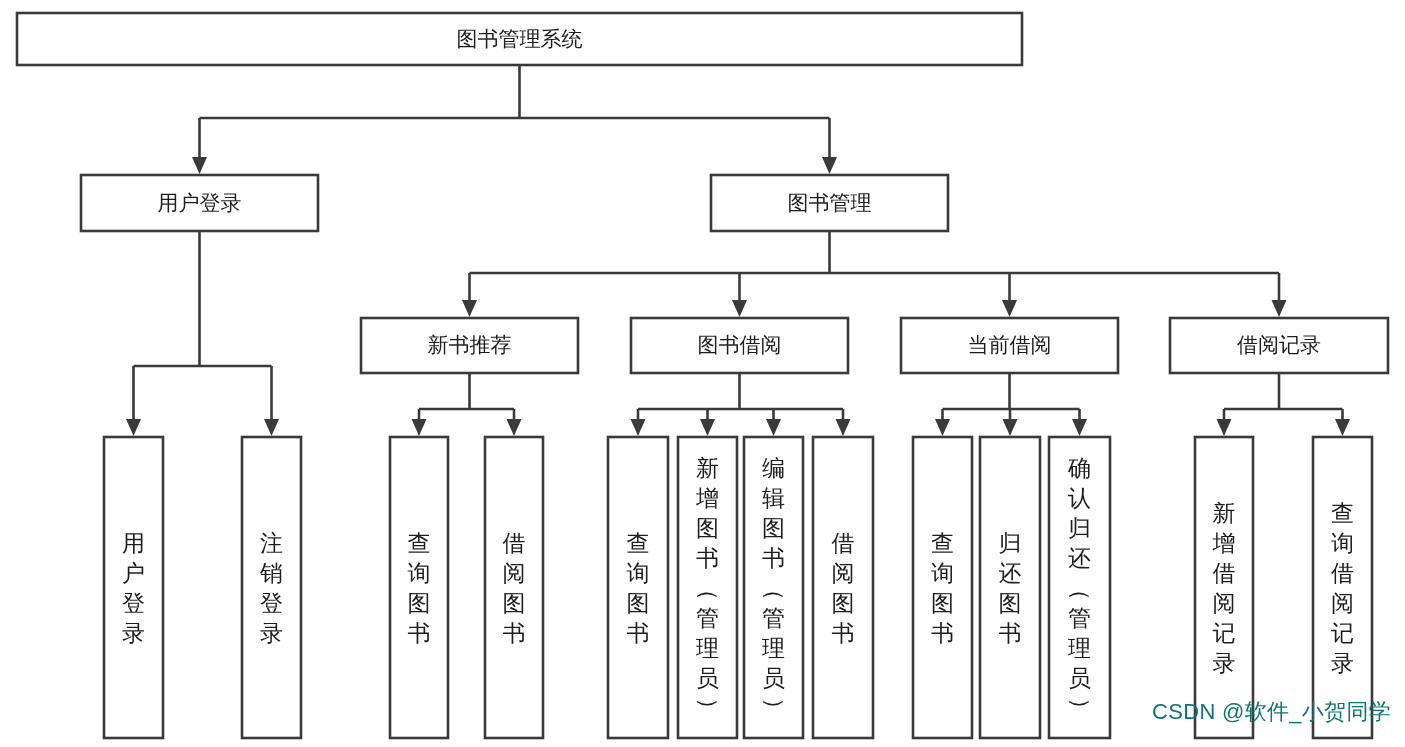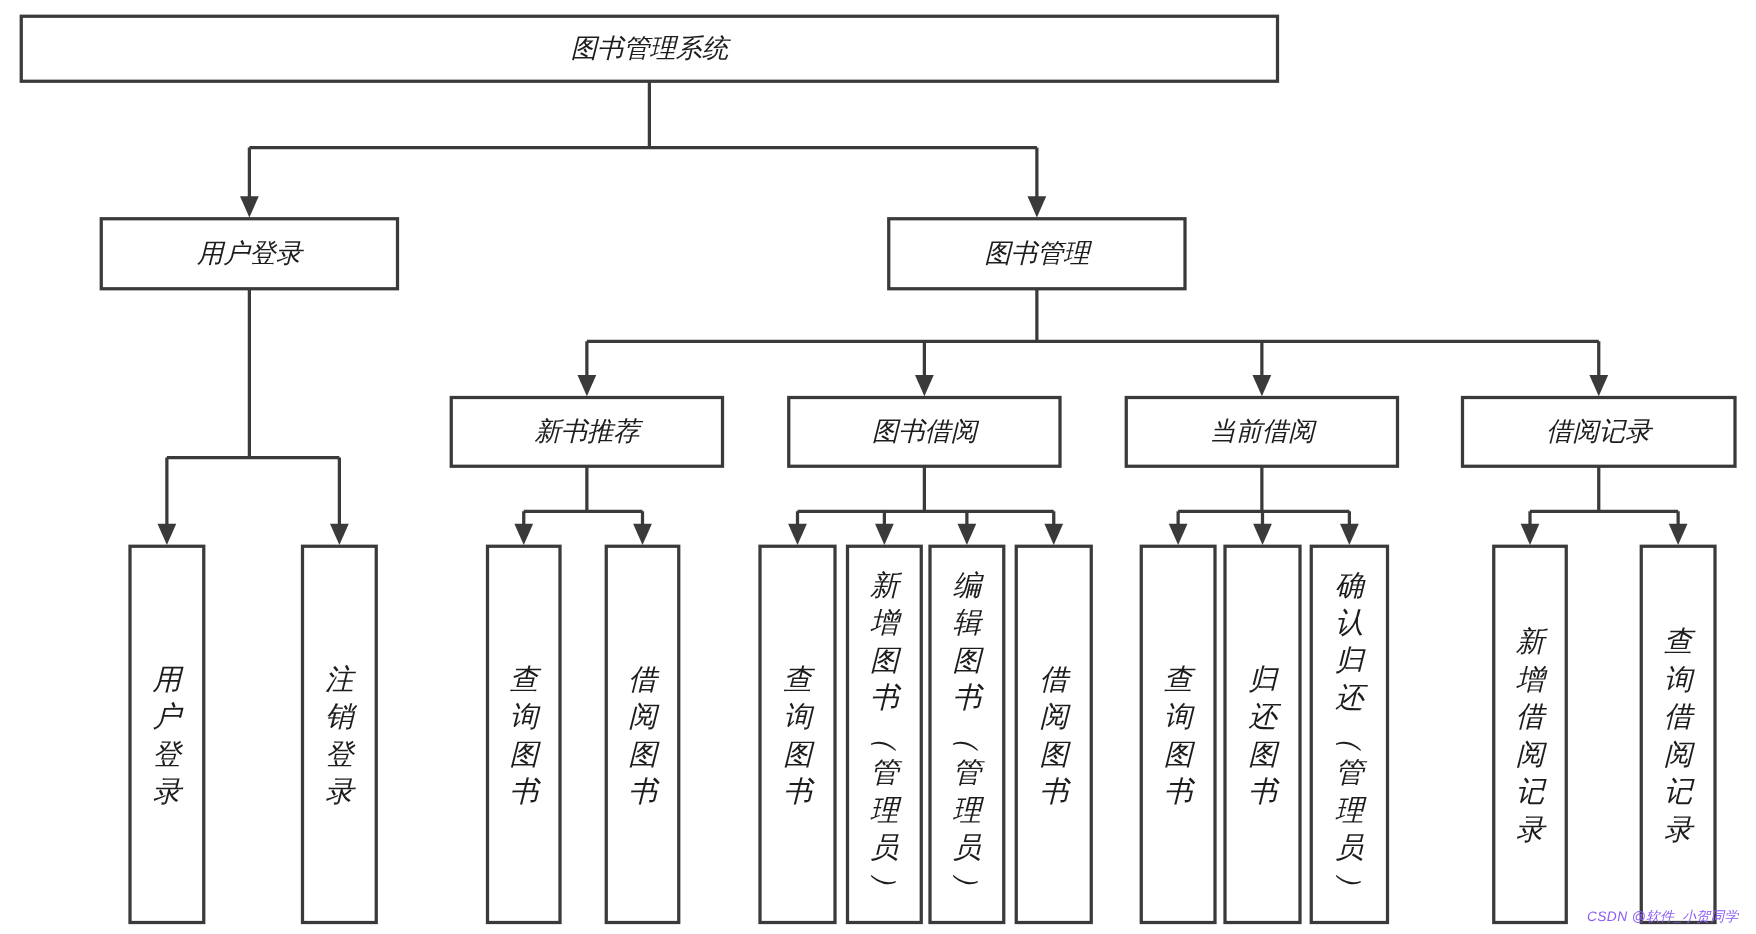--- a/index.html
+++ b/index.html
@@ -11,21 +11,20 @@
     width: 1405px;
     height: 747px;
     font-family: "Liberation Sans", "DejaVu Sans", sans-serif;
     overflow: hidden;
     position: relative;
   }
   #diagram-root {
     position: relative;
     width: 1405px;
     height: 747px;
-    font-style: italic;
   }
   svg.tree-canvas {
     position: absolute;
     top: 0;
     left: 0;
     width: 1405px;
     height: 747px;
     display: block;
   }
   .node-box {
@@ -52,24 +51,24 @@
   }
   .node-label-v {
     font-family: "Liberation Sans", "DejaVu Sans", sans-serif;
     font-size: 23px;
     fill: #1d1d1d;
     text-anchor: middle;
   }
   .watermark-text {
     position: absolute;
     right: 14px;
-    bottom: 6px;
-    font-family: "Liberation Sans", "DejaVu Sans", sans-serif;
-    font-size: 11px;
-    color: #8b5cf6;
+    bottom: 20px;
+    font-family: "Liberation Sans", "DejaVu Sans", sans-serif;
+    font-size: 22px;
+    color: #0f766e;
     white-space: nowrap;
     letter-spacing: 0.3px;
   }
 </style>
 </head>
 <body>
 
 <div id="diagram-root">
   <svg class="tree-canvas" viewBox="0 0 1405 747" xmlns="http://www.w3.org/2000/svg">
     <g id="connector-layer">

